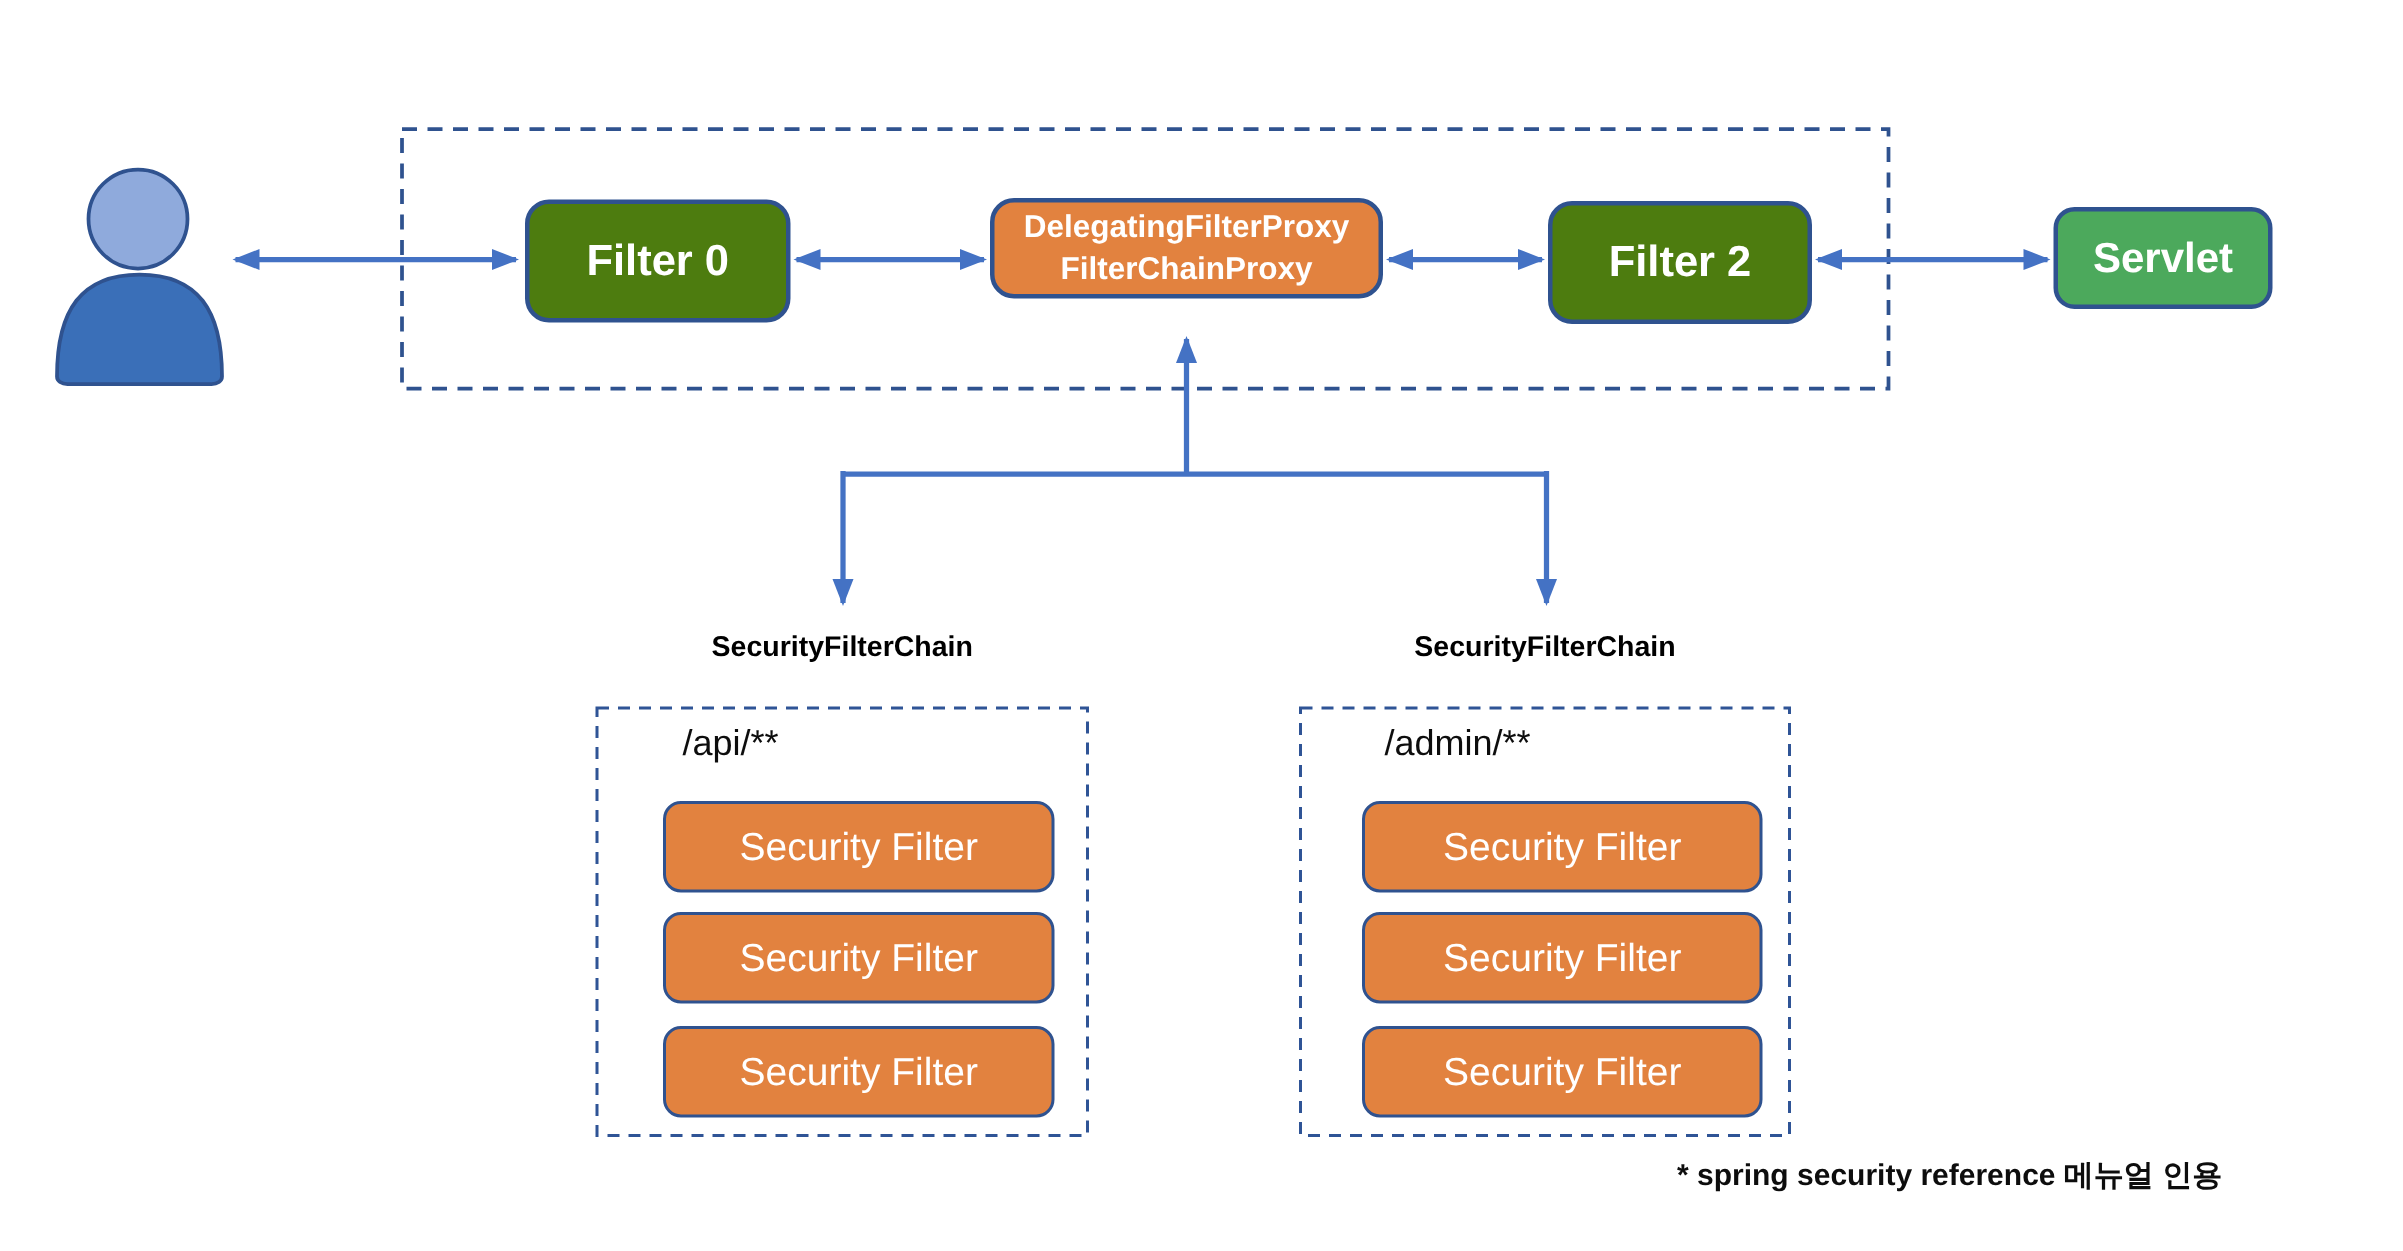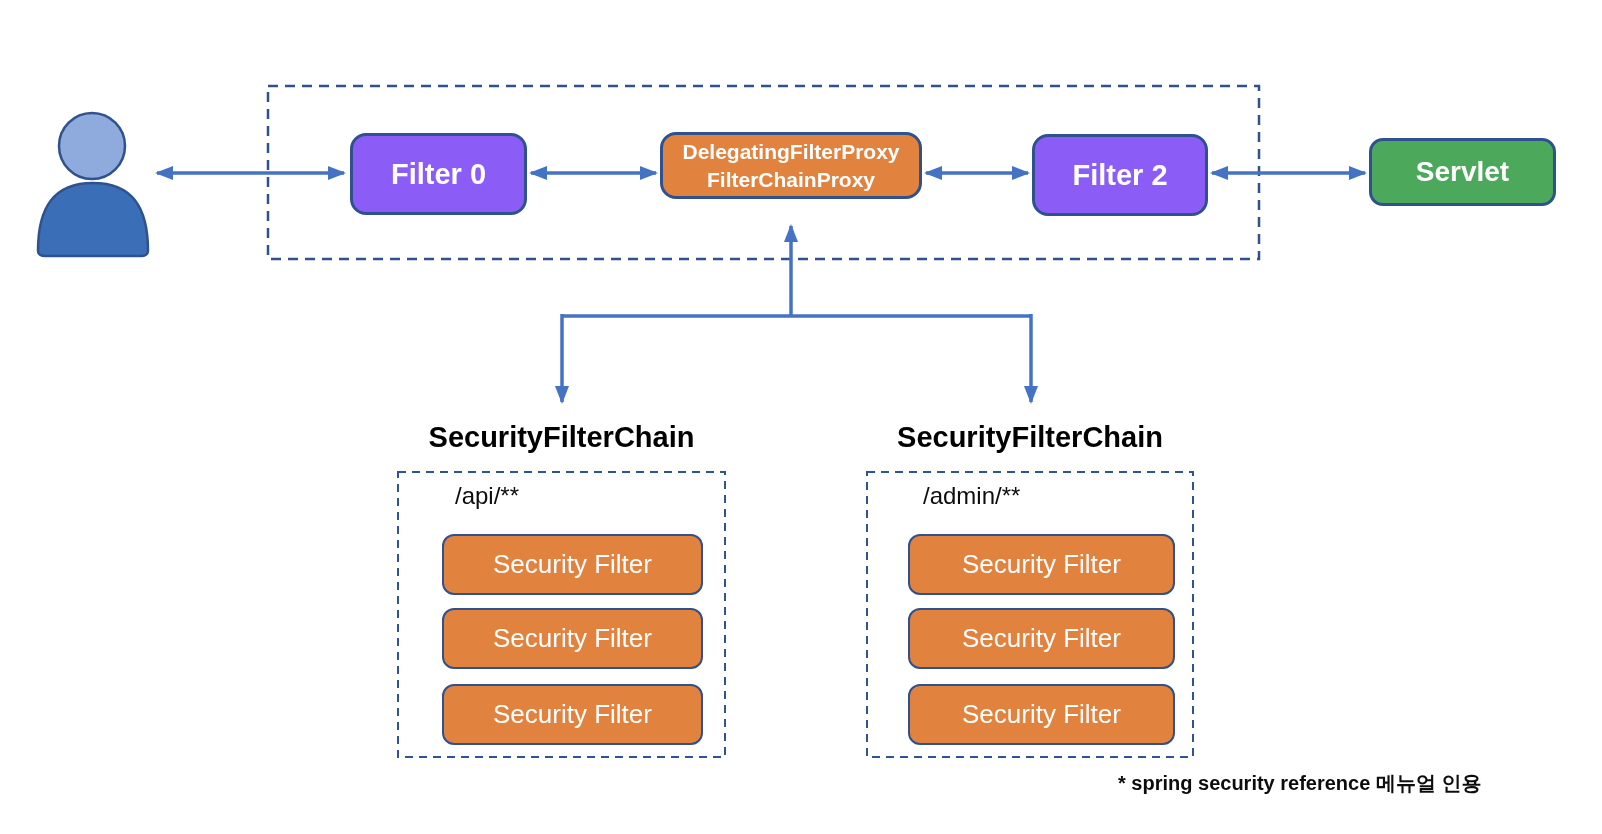--- a/index.html
+++ b/index.html
@@ -11,34 +11,34 @@
     overflow:hidden;
   }
   .layer{position:absolute;left:0;top:0;}
   .node{
     position:absolute;
     display:flex;align-items:center;justify-content:center;
     box-sizing:border-box;
     color:#ffffff;font-weight:bold;text-align:center;
     border:3px solid #2F528F;
   }
-  .blue{background:#8b5cf6;border-radius:16px;}
+  .blue{background:#4d7c0f;border-radius:16px;}
   .orange{background:#E2823F;border-radius:16px;}
   .green{background:#4CA95C;border-radius:14px;}
   .proxy-box{flex-direction:column;line-height:1.32;font-size:21px;}
   .filter-node{font-size:29px;}
   .servlet-node{font-size:28px;}
   .sec-filter{
     position:absolute;display:flex;align-items:center;justify-content:center;
     box-sizing:border-box;background:#E2823F;border:2.5px solid #2F528F;
     border-radius:12px;color:#fff;font-weight:normal;font-size:26px;
   }
   .chain-title{
     position:absolute;text-align:center;
-    color:#000;font-size:29px;font-weight:600;
+    color:#000;font-size:19px;font-weight:600;
   }
   .pattern-label{
     position:absolute;color:#0D0D0D;font-size:24px;font-weight:400;
   }
   .caption{
     position:absolute;color:#0D0D0D;font-size:20px;font-weight:600;
     white-space:nowrap;
   }
 </style>
 </head>
@@ -81,21 +81,21 @@
 
   <div class="node orange proxy-box" style="left:660px;top:132px;width:262px;height:67px;">
     <span>DelegatingFilterProxy</span>
     <span>FilterChainProxy</span>
   </div>
 
   <div class="node blue filter-node" style="left:1032px;top:134px;width:176px;height:82px;">
     <span>Filter 2</span>
   </div>
 
-  <div class="node green servlet-node" style="left:1369px;top:138px;width:187px;height:68px;">
+  <div class="node green servlet-node" style="left:1369px;top:138px;width:146px;height:68px;">
     <span>Servlet</span>
   </div>
 
   <div class="chain-title" style="left:398px;top:421px;width:327px;">SecurityFilterChain</div>
   <div class="pattern-label" style="left:455px;top:482px;">/api/**</div>
   <div class="sec-filter" style="left:442px;top:534px;width:261px;height:61px;">Security Filter</div>
   <div class="sec-filter" style="left:442px;top:608px;width:261px;height:61px;">Security Filter</div>
   <div class="sec-filter" style="left:442px;top:684px;width:261px;height:61px;">Security Filter</div>
 
   <div class="chain-title" style="left:867px;top:421px;width:326px;">SecurityFilterChain</div>

